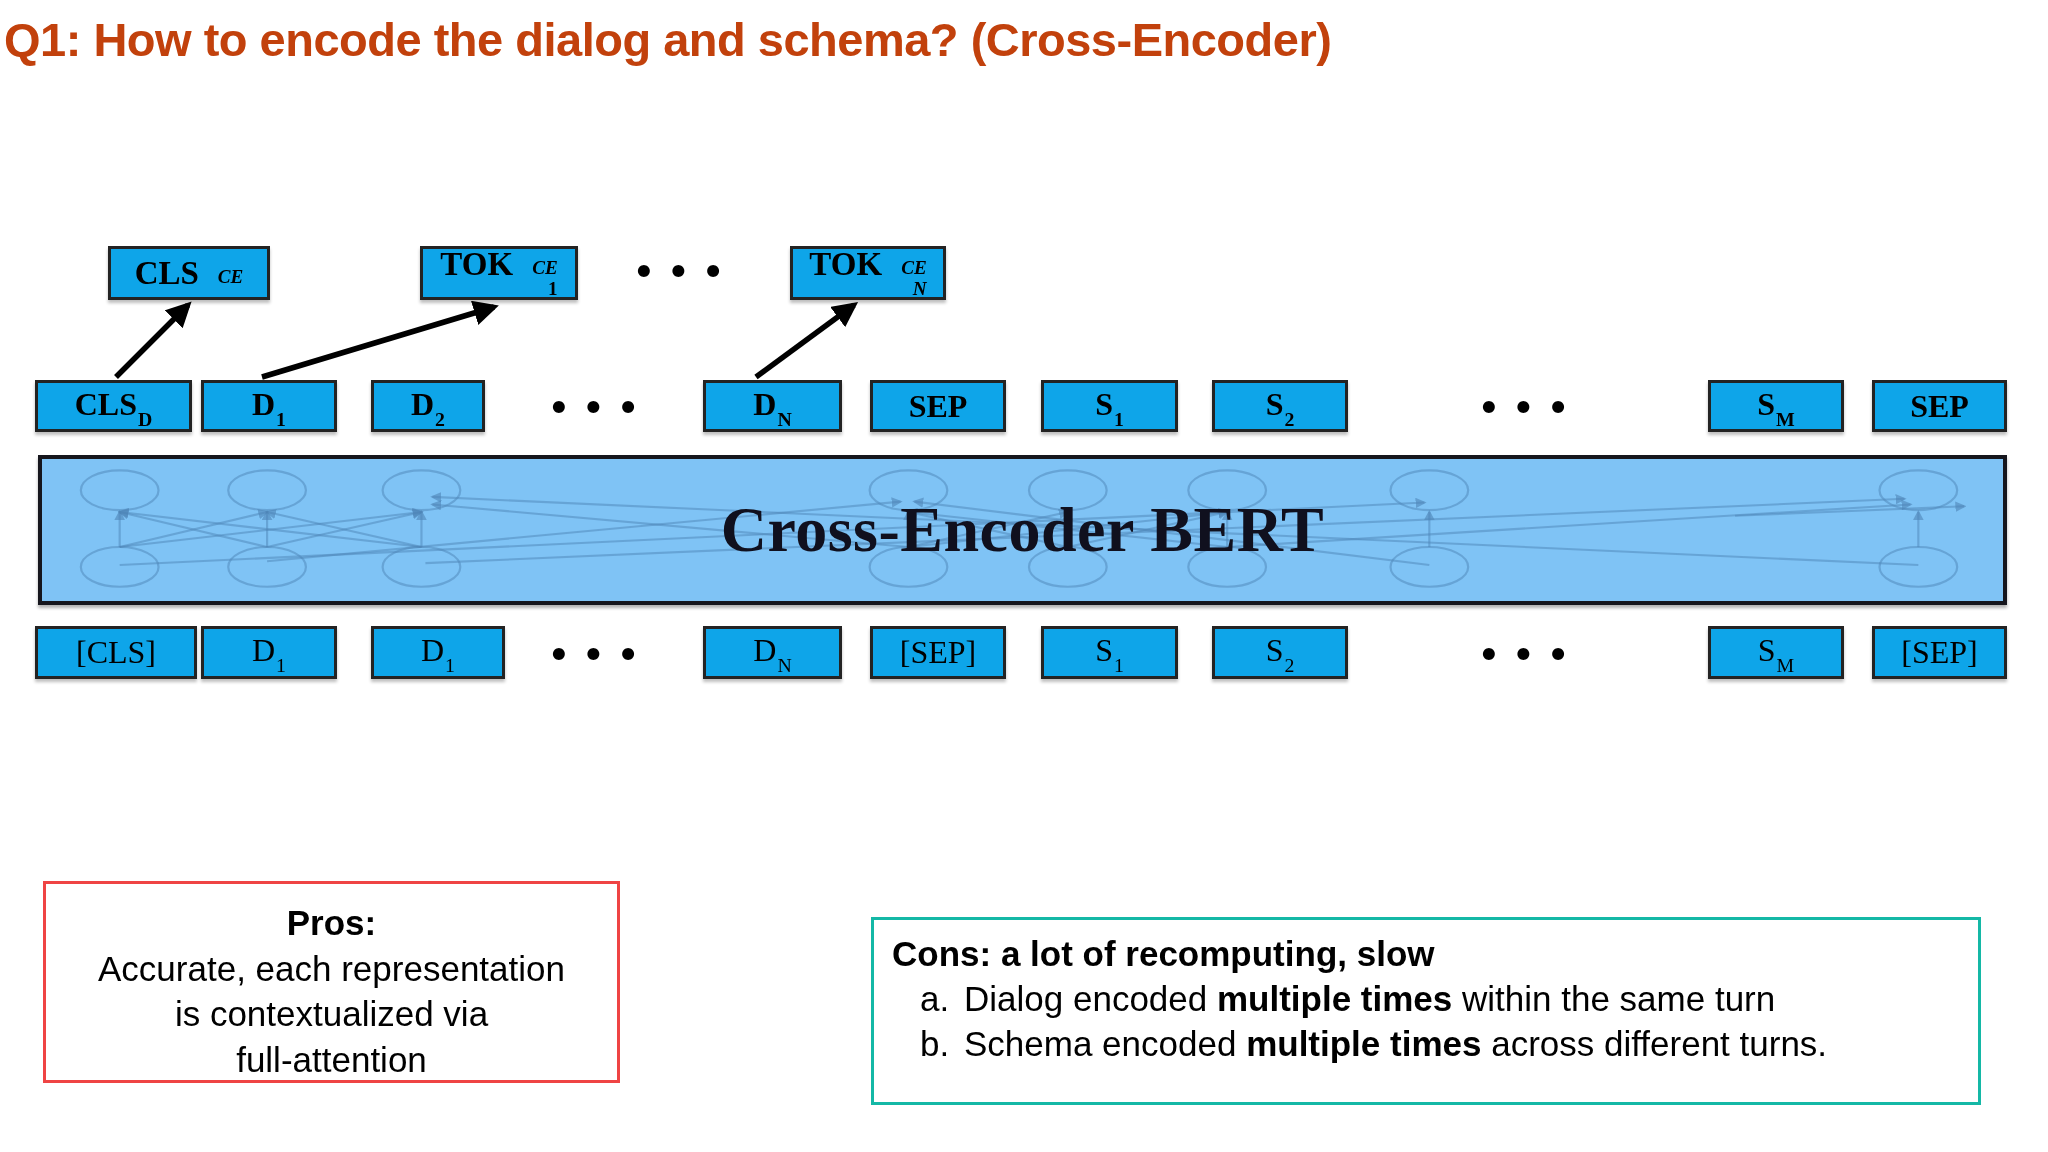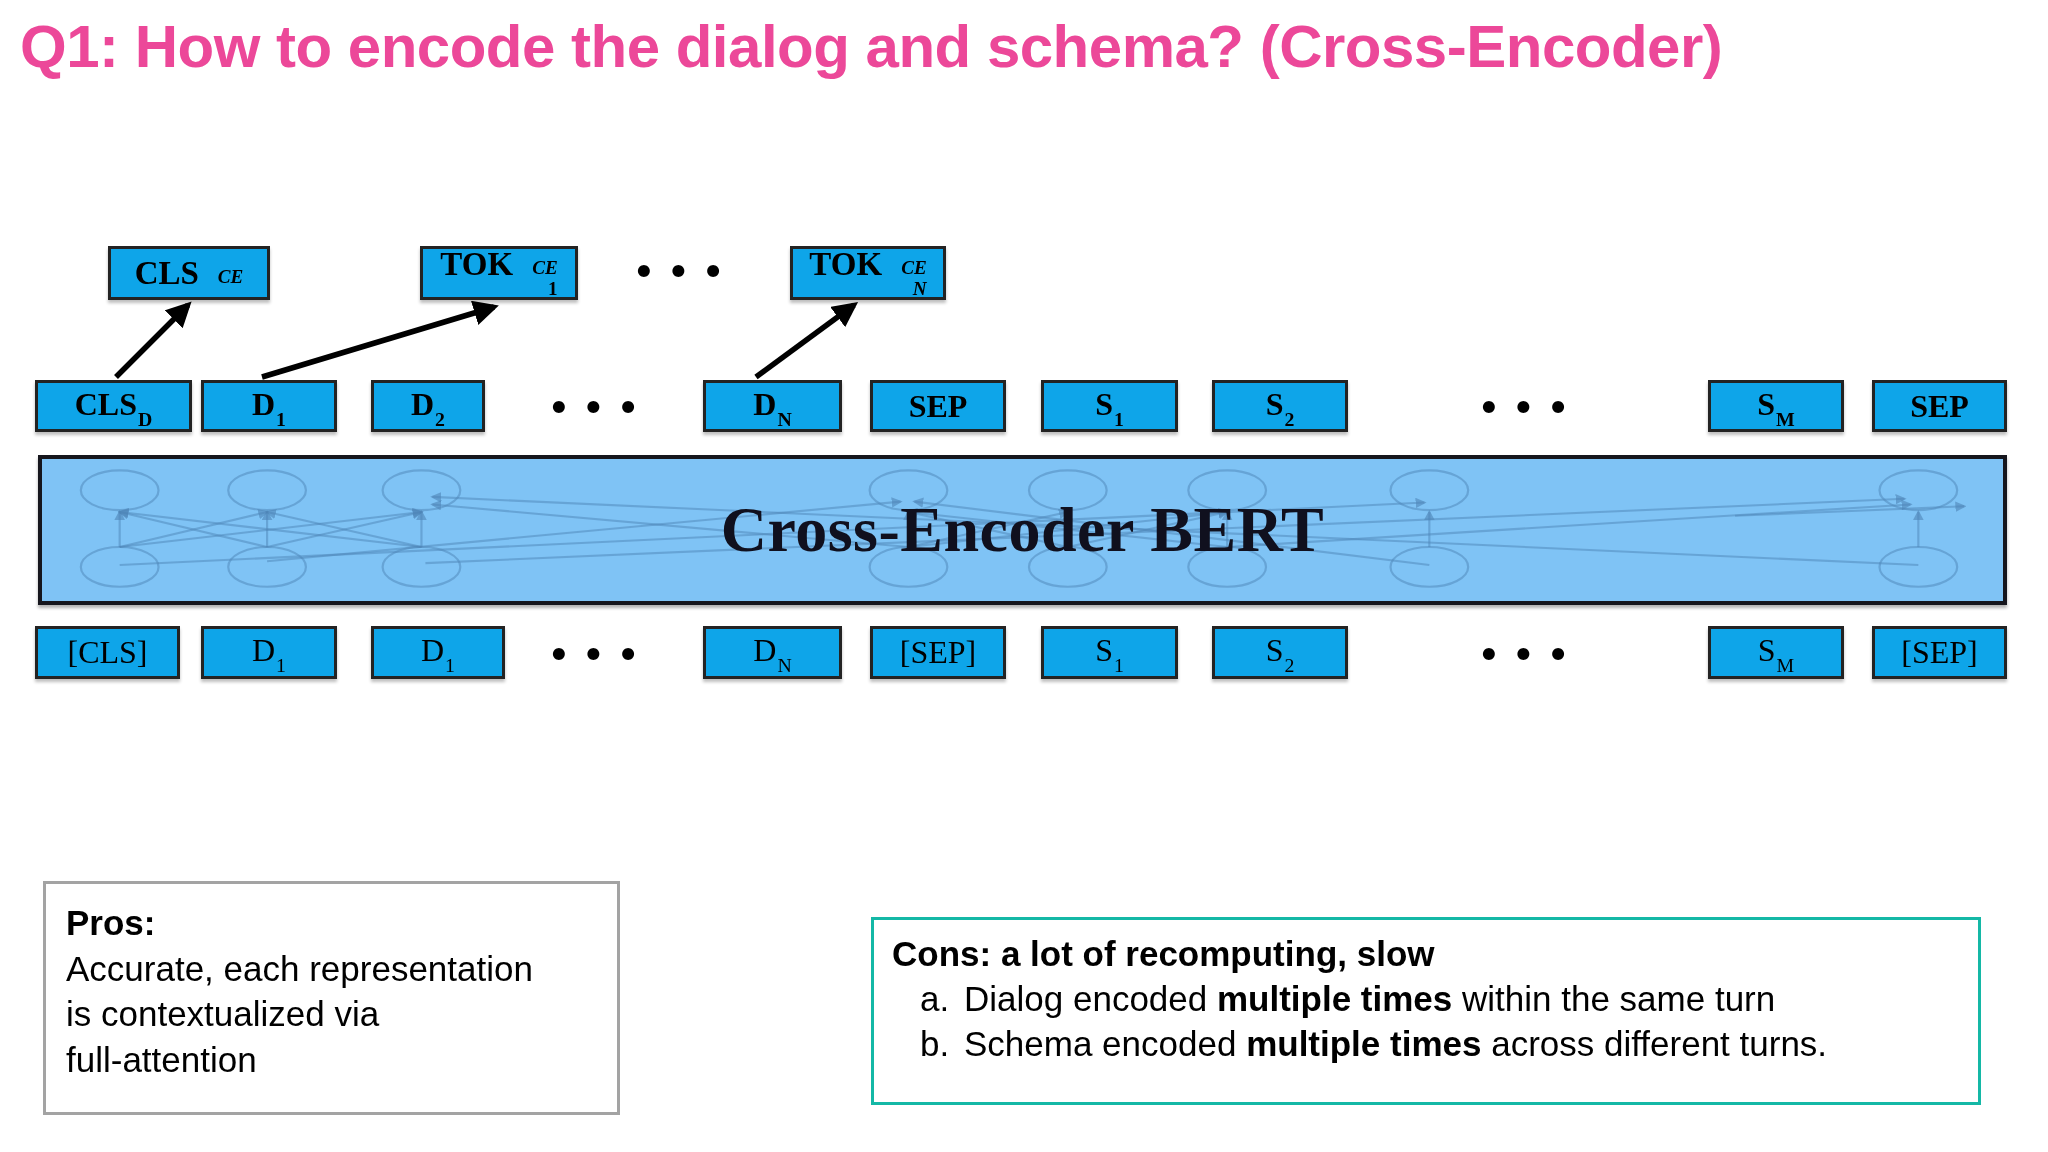--- a/index.html
+++ b/index.html
@@ -1,18 +1,18 @@
 <!DOCTYPE html>
 <html><head>
 <meta charset="utf-8">
 <style>
   html,body{margin:0;padding:0;background:#ffffff;}
   .stage{position:relative;width:2048px;height:1152px;background:#ffffff;overflow:hidden;
          font-family:"Liberation Sans",sans-serif;}
-  .slide-title{position:absolute;left:20px;top:12px;font-size:60px;font-weight:bold;color:#ec4899;
+  .slide-title{position:absolute;left:4px;top:12px;font-size:47px;font-weight:bold;color:#c2410c;
                letter-spacing:-0.5px;}
   
   .box{position:absolute;background:#0ea5e9;border:3px solid #232323;box-sizing:border-box;
        display:flex;align-items:center;justify-content:center;
        font-family:"Liberation Serif",serif;color:#000;
        box-shadow:0 3px 3px rgba(0,0,0,0.25);}
   .out{top:246px;height:54px;font-size:33px;font-weight:bold;}
   .mid{top:380px;height:52px;font-size:32px;font-weight:bold;}
   .inp{top:626px;height:53px;font-size:32px;font-weight:normal;}
   .tsub{font-size:0.62em;line-height:1;position:relative;bottom:-0.18em;margin-left:1px;}
@@ -26,22 +26,22 @@
   
   .encoder{position:absolute;left:38px;top:455px;width:1969px;height:150px;
            background:#7FC3F5;border:4px solid #16161d;box-sizing:border-box;
            display:flex;align-items:center;justify-content:center;
            box-shadow:0 3px 3px rgba(0,0,0,0.3);}
   .encoder-label{position:relative;z-index:2;font-family:"Liberation Serif",serif;
                  font-weight:bold;font-size:64px;color:#10101e;letter-spacing:0.5px;}
   .enc-pattern{position:absolute;left:0;top:0;width:100%;height:100%;z-index:1;}
   .overlay{position:absolute;left:0;top:0;width:2048px;height:1152px;pointer-events:none;z-index:5;}
   
-  .pros-box{position:absolute;left:43px;top:881px;width:577px;height:234px;border:3px solid #a3a3a3;
-            box-sizing:border-box;padding:16px 20px;font-size:35px;line-height:1.30;color:#000;}
+  .pros-box{position:absolute;left:43px;top:881px;width:577px;height:202px;border:3px solid #ef4444;
+            box-sizing:border-box;padding:16px 20px;font-size:35px;line-height:1.30;color:#000;text-align:center;}
   .pros-head{font-weight:bold;}
   .pros-body{white-space:pre-line;}
   .cons-box{position:absolute;left:871px;top:917px;width:1110px;height:188px;border:3px solid #14b8a6;
             box-sizing:border-box;padding:12px 18px;font-size:35px;line-height:1.28;color:#000;}
   .cons-head{font-weight:bold;}
   .cons-item{display:flex;}
   .c-label{flex:0 0 72px;padding-left:28px;box-sizing:border-box;}
   .c-text b{font-weight:bold;}
 </style>
 </head>
@@ -157,21 +157,21 @@
         <line x1="1393" y1="112" x2="876" y2="45" marker-end="url(#ah)"></line>
         <line x1="1190" y1="93" x2="1876" y2="48" marker-end="url(#ah)"></line>
         <line x1="870" y1="93" x2="392" y2="48" marker-end="url(#ah)"></line>
         <line x1="226" y1="108" x2="862" y2="45" marker-end="url(#ah)"></line>
         <line x1="1700" y1="60" x2="1930" y2="50" marker-end="url(#ah)"></line>
       </g>
     </svg>
     <div class="encoder-label">Cross-Encoder BERT</div>
   </div>
 
-  <div class="box inp" style="left:35px;width:145px;">
+  <div class="box inp" style="left:35px;width:162px;">
     <span><span>[CLS]</span></span>
   </div>
   <div class="box inp" style="left:201px;width:136px;">
     <span><span>D</span><sub class="tsub">1</sub></span>
   </div>
   <div class="box inp" style="left:371px;width:134px;">
     <span><span>D</span><sub class="tsub">1</sub></span>
   </div>
   <div class="dots" style="left:545px;top:635px;">•••</div>
   <div class="box inp" style="left:703px;width:139px;">

